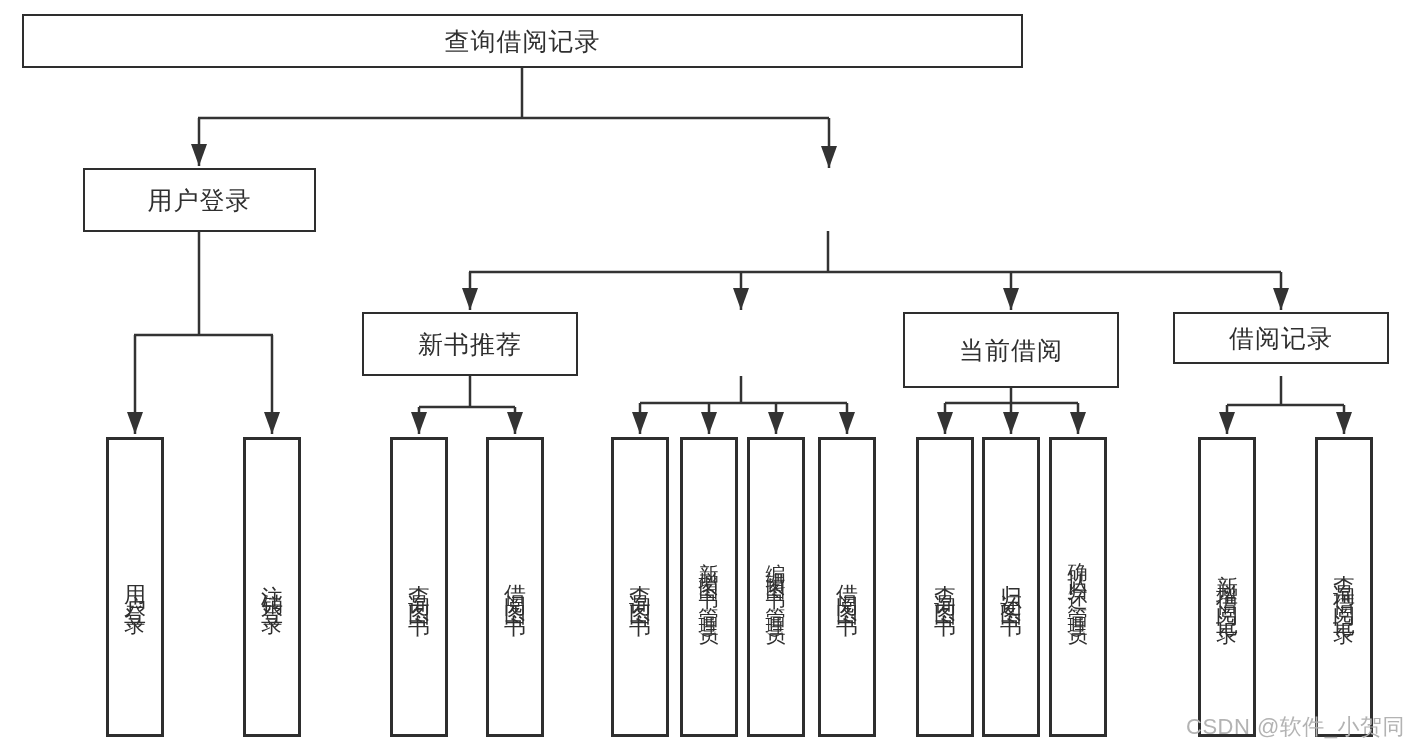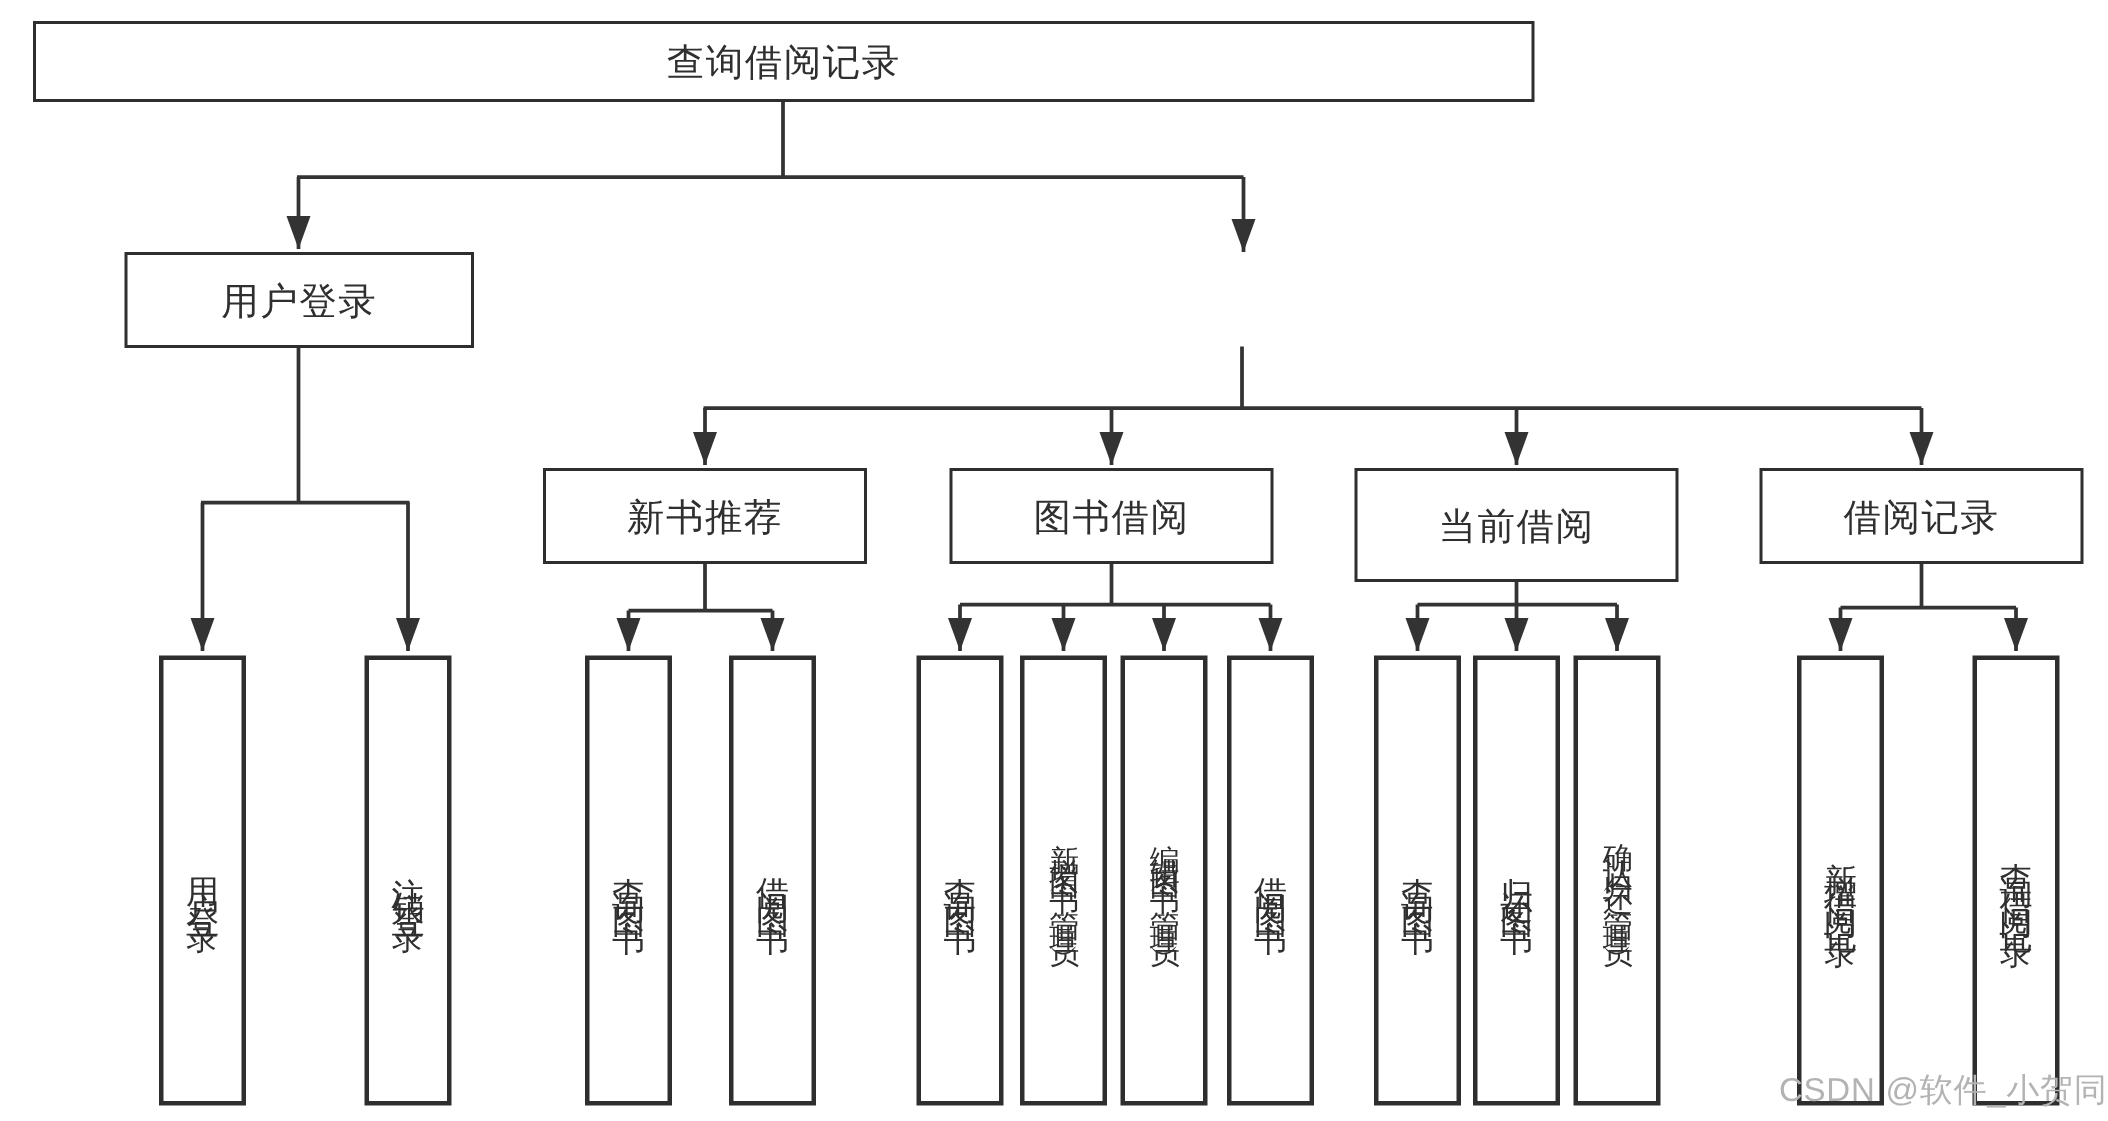--- a/index.html
+++ b/index.html
@@ -106,27 +106,24 @@
     <span class="hlabel">查询借阅记录</span>
   </div>
 
   <div class="box" style="left:83px;top:168px;width:233px;height:64px;">
     <span class="hlabel">用户登录</span>
   </div>
 
   <div class="box" style="left:362px;top:312px;width:216px;height:64px;">
     <span class="hlabel">新书推荐</span>
   </div>
-  <div class="box" style="left:633px;top:312px;width:216px;height:64px;">
-    <span class="hlabel">图书借阅</span>
-  </div>
   <div class="box" style="left:903px;top:312px;width:216px;height:76px;">
     <span class="hlabel">当前借阅</span>
   </div>
-  <div class="box" style="left:1173px;top:312px;width:216px;height:64px;">
+  <div class="box" style="left:1173px;top:312px;width:216px;height:52px;">
     <span class="hlabel">借阅记录</span>
   </div>
 
   <div class="box leafbox" style="left:106px;top:437px;width:58px;height:300px;">
     <span class="vlabel">用户登录</span>
   </div>
   <div class="box leafbox" style="left:243px;top:437px;width:58px;height:300px;">
     <span class="vlabel">注销登录</span>
   </div>
 

